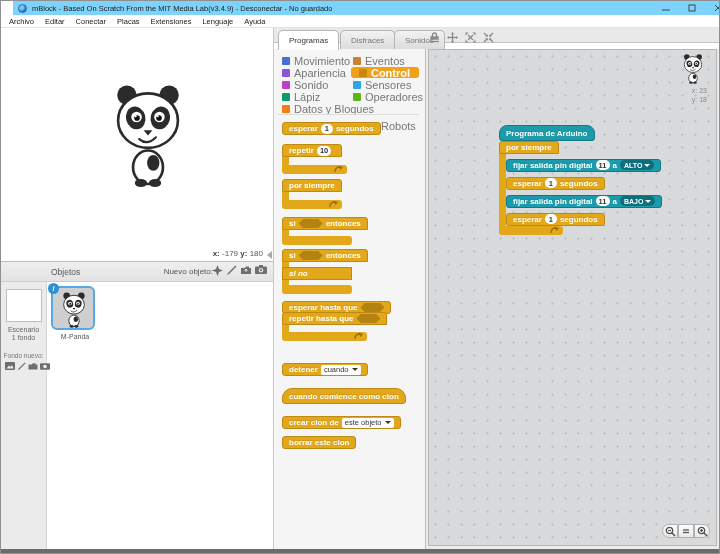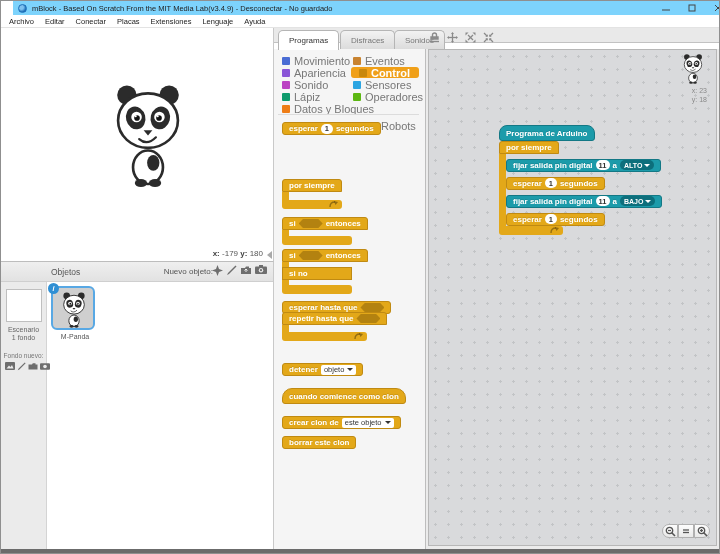--- a/index.html
+++ b/index.html
@@ -338,20 +338,35 @@
   <div class="palette-divider"></div>
 
   <div class="pblock" style="top:68px;">
     <span class="blk gold">
         <span>esperar</span>
         <span class="pill">1</span>
         <span>segundos</span>
       </span>
   </div>
 
+  <div class="pblock cblock" style="top:95px;">
+    <div class="cbar-top gold">
+        <span>repetir</span>
+        <span class="pill">10</span>
+      </div>
+    <div class="cbody" style="height:8px;">
+        <div class="carm gold-f"></div>
+      </div>
+    <div class="cbar-bot gold-f" style="width:65px;">
+        <svg width="9" height="7" viewBox="0 0 9 7">
+          <path d="M1 6 Q1 1 6 1" fill="none" stroke="rgba(0,0,0,0.35)" stroke-width="1.4"></path>
+          <path d="M5 0 l4 1 -2.5 3 z" fill="rgba(0,0,0,0.35)"></path>
+        </svg>
+      </div>
+  </div>
 
   <div class="pblock cblock" style="top:130px;">
     <div class="cbar-top gold">
         <span>por siempre</span>
       </div>
     <div class="cbody" style="height:8px;">
         <div class="carm gold-f"></div>
       </div>
     <div class="cbar-bot gold-f" style="width:60px;">
         <svg width="9" height="7" viewBox="0 0 9 7">
@@ -375,21 +390,21 @@
 
   <div class="pblock cblock" style="top:200px;">
     <div class="cbar-top gold">
         <span>si</span>
         <span class="hexslot"></span>
         <span>entonces</span>
       </div>
     <div class="cbody" style="height:5px;">
         <div class="carm gold-f"></div>
       </div>
-    <div class="cbar-top gold" style="border-radius:0; width:70px; min-width:70px;">
+    <div class="cbar-top gold" style="border-radius:0; width:70px; min-width:70px;font-style:italic;">
         <span>si no</span>
       </div>
     <div class="cbody" style="height:5px;">
         <div class="carm gold-f"></div>
       </div>
     <div class="cbar-bot gold-f" style="width:70px;"></div>
   </div>
 
   <div class="pblock" style="top:247px;">
     <span class="blk gold">
@@ -411,21 +426,21 @@
           <path d="M1 6 Q1 1 6 1" fill="none" stroke="rgba(0,0,0,0.35)" stroke-width="1.4"></path>
           <path d="M5 0 l4 1 -2.5 3 z" fill="rgba(0,0,0,0.35)"></path>
         </svg>
       </div>
   </div>
 
   <div class="pblock" style="top:309px;">
     <span class="blk gold">
         <span>detener</span>
         <span class="dropdown-w">
-          <span>objeto</span>
+          <span>cuando</span>
           <span class="tri"></span>
         </span>
       </span>
   </div>
 
   <div class="pblock" style="top:336px;">
     <span class="blk gold hat">
         <span>cuando comience como clon</span>
       </span>
   </div>

